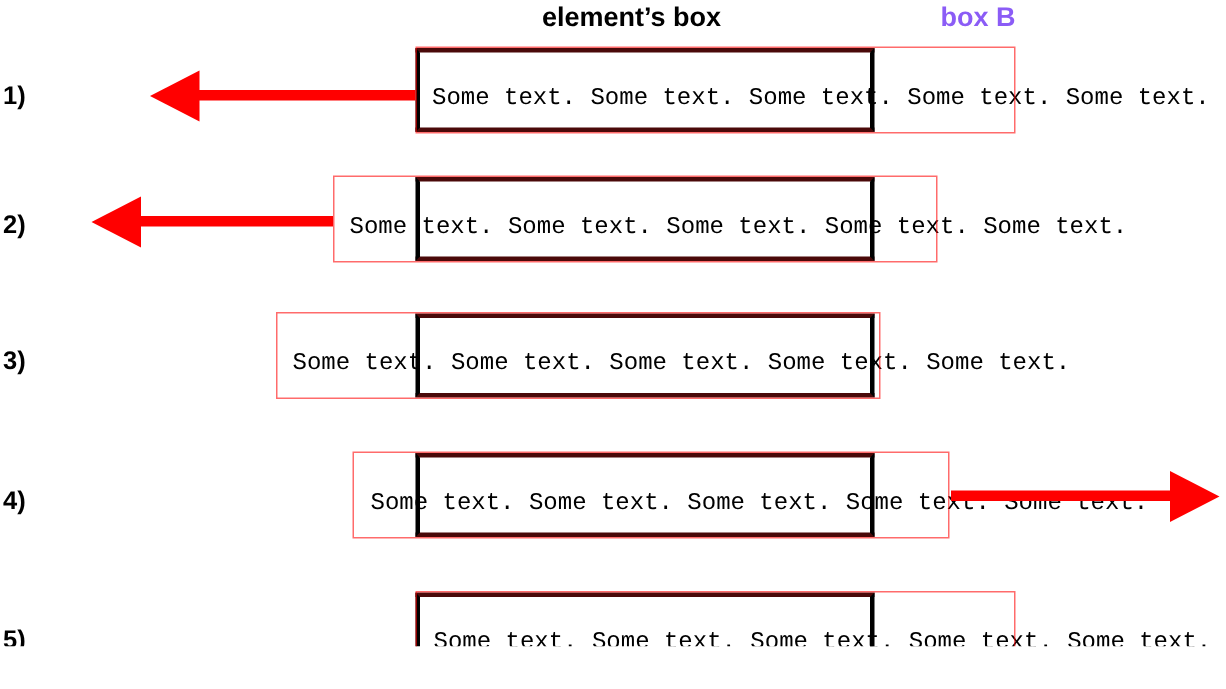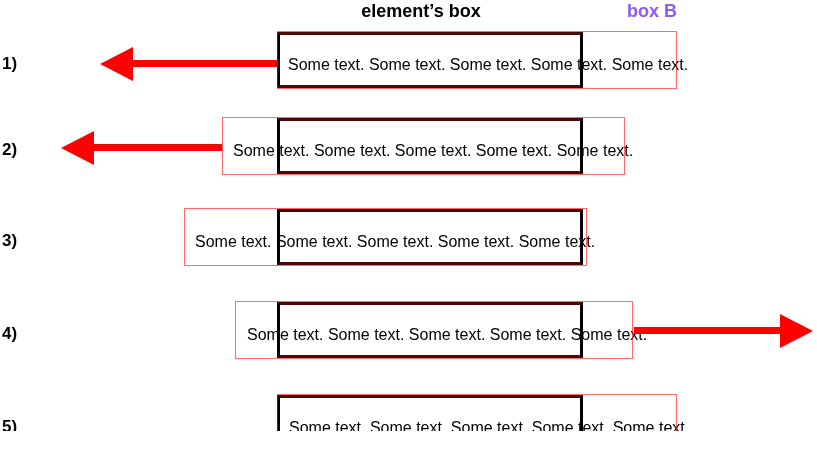--- a/index.html
+++ b/index.html
@@ -44,21 +44,21 @@
     box-sizing: border-box;
     border: 1px solid rgba(255, 0, 0, 0.58);
     background: transparent;
     z-index: 3;
   }
 
   
   .mtext {
     position: absolute;
     z-index: 1;
-    font-family: Liberation Sans, sans-serif;
+    font-family: Liberation Mono, monospace;
     font-size: 16px;
     line-height: 18px;
     color: #000000;
     white-space: nowrap;
   }
 
   
   .rownum {
     position: absolute;
     left: 2px;

